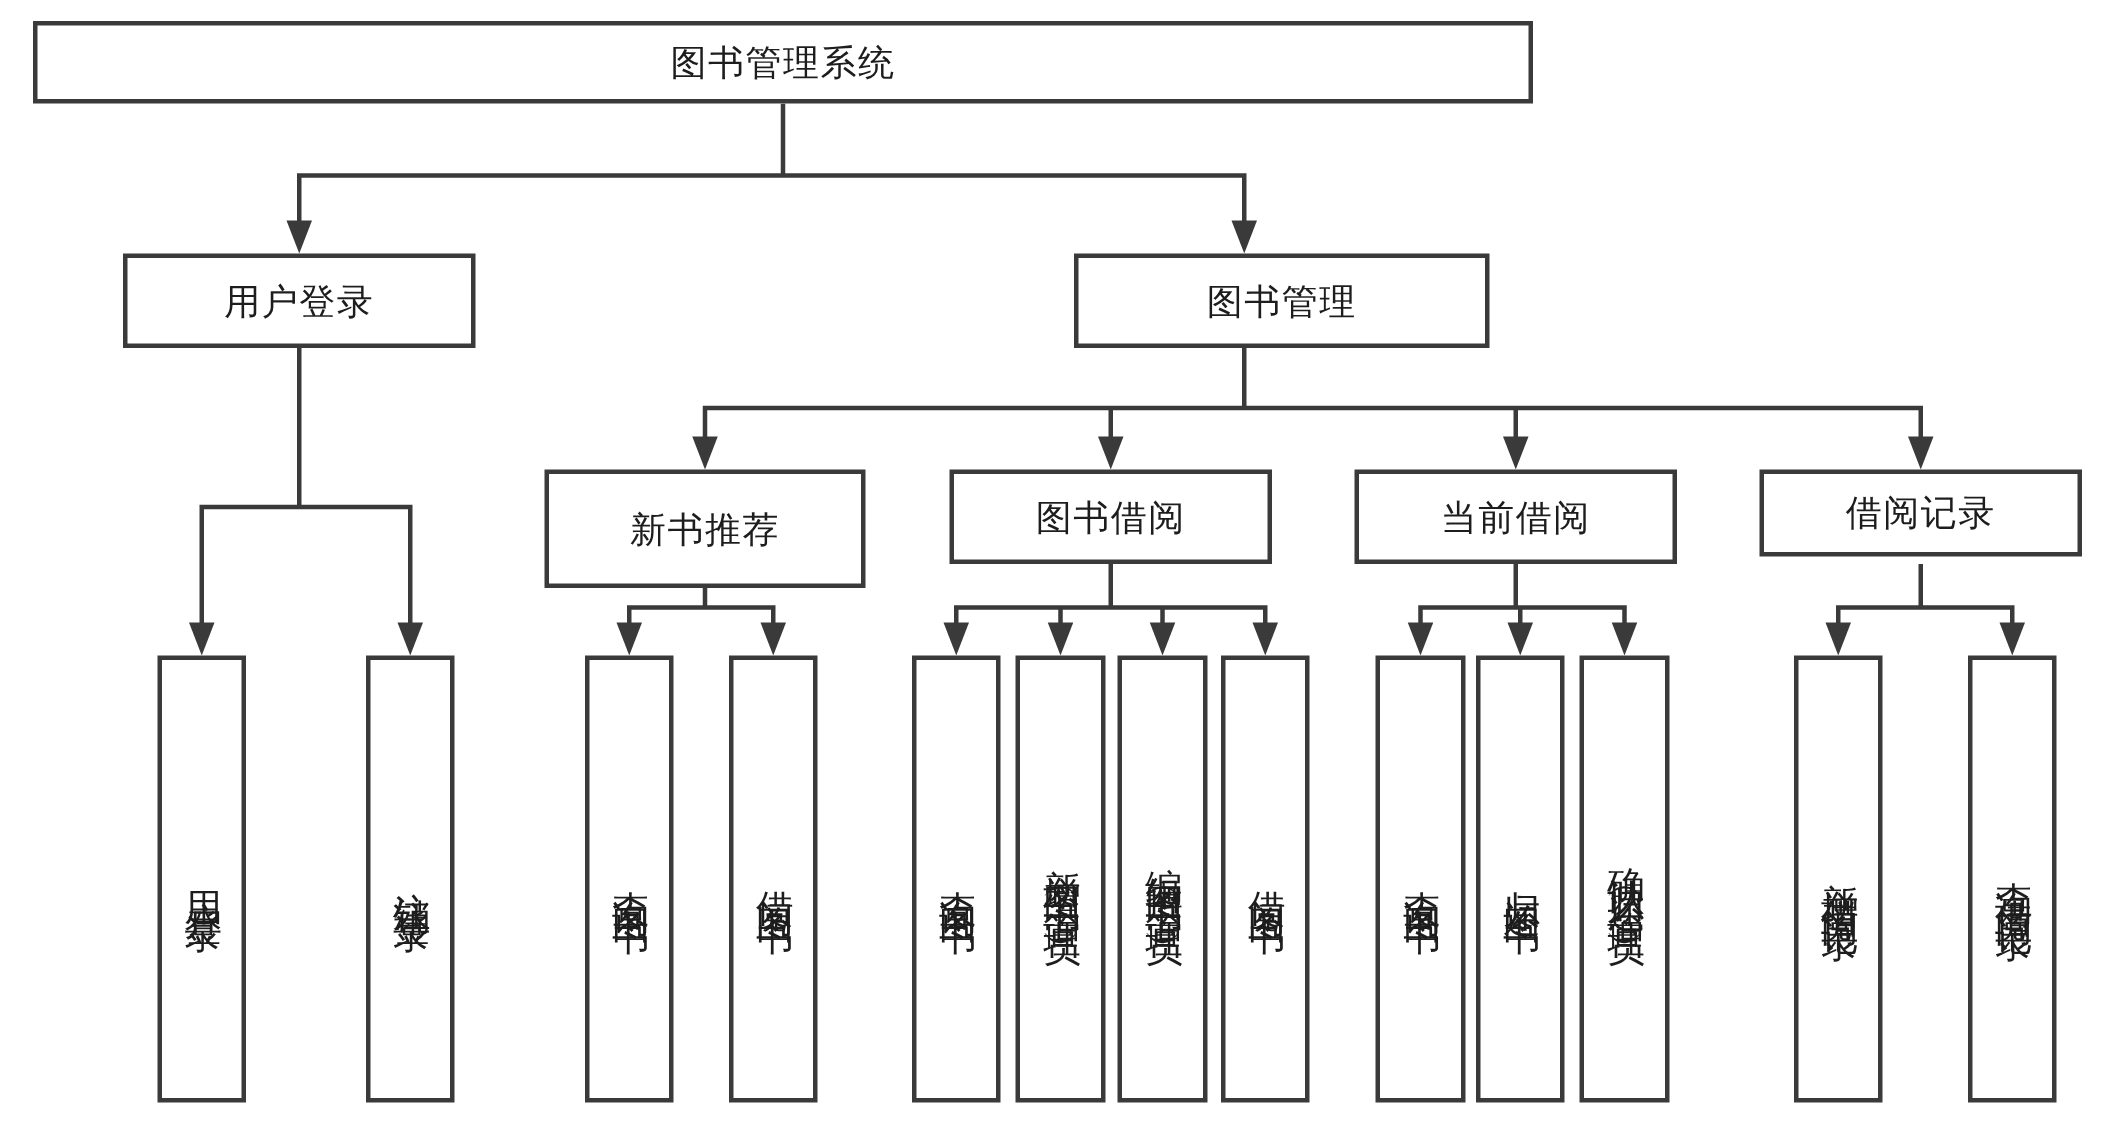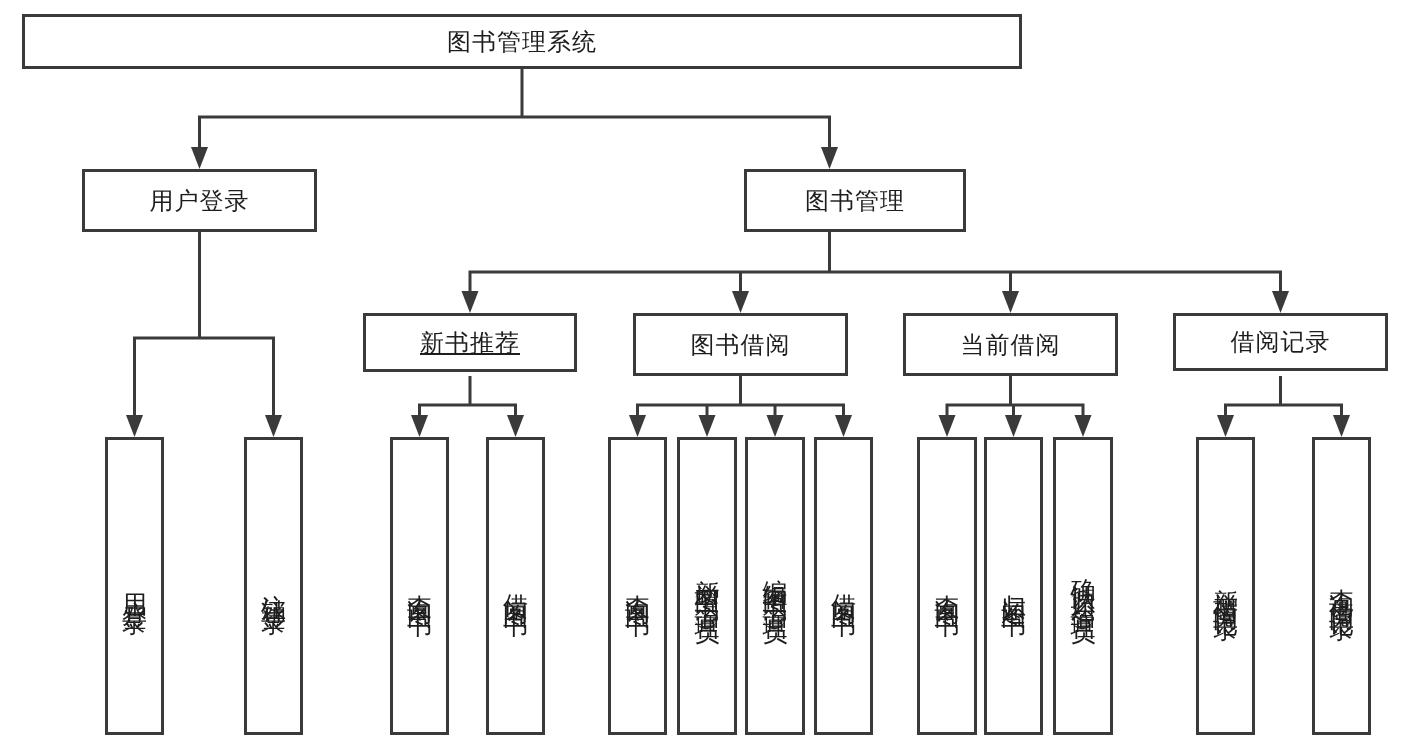--- a/index.html
+++ b/index.html
@@ -108,25 +108,25 @@
     <polygon class="ahead" points="1333,415 1350,415 1341.5,437"></polygon>
   </svg>
 
   <div class="node h-node" style="left:22px; top:14px; width:1000px; height:55px;">
     <span>图书管理系统</span>
   </div>
 
   <div class="node h-node" style="left:82px; top:169px; width:235px; height:63px;">
     <span>用户登录</span>
   </div>
-  <div class="node h-node" style="left:744px; top:169px; width:222px; height:63px;">
+  <div class="node h-node" style="left:716px; top:169px; width:277px; height:63px;">
     <span>图书管理</span>
   </div>
 
-  <div class="node h-node" style="left:363px; top:313px; width:214px; height:59px;text-decoration:underline;">
+  <div class="node h-node" style="left:363px; top:313px; width:214px; height:79px;">
     <span>新书推荐</span>
   </div>
   <div class="node h-node" style="left:903px; top:313px; width:215px; height:63px;">
     <span>当前借阅</span>
   </div>
   <div class="node h-node" style="left:633px; top:313px; width:215px; height:63px;">
     <span>图书借阅</span>
   </div>
   <div class="node h-node" style="left:1173px; top:313px; width:215px; height:58px;">
     <span>借阅记录</span>

